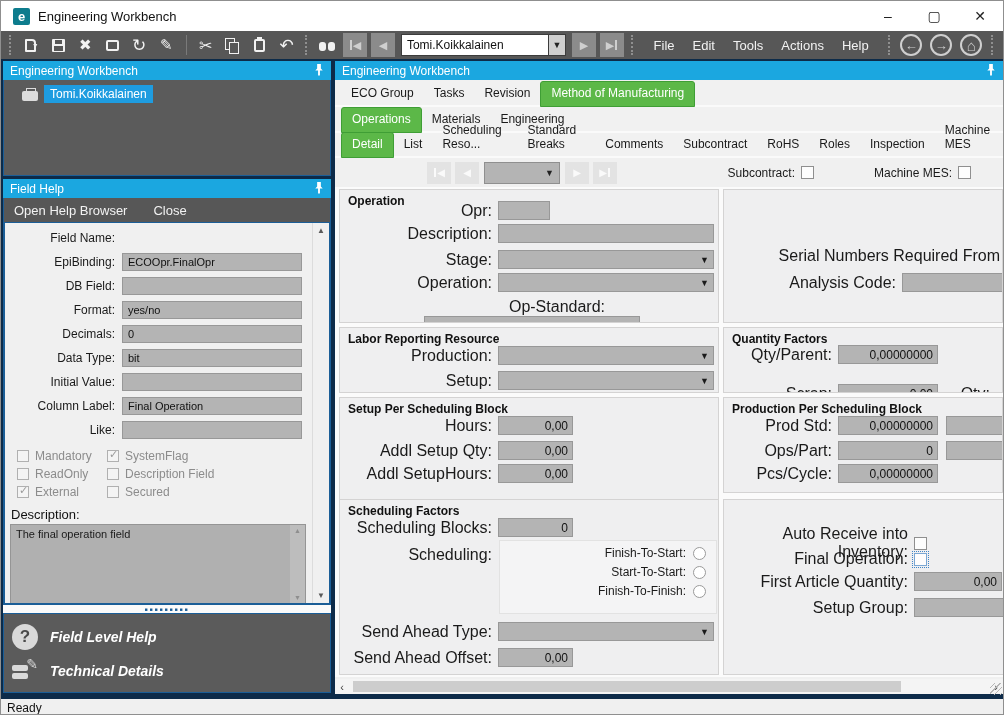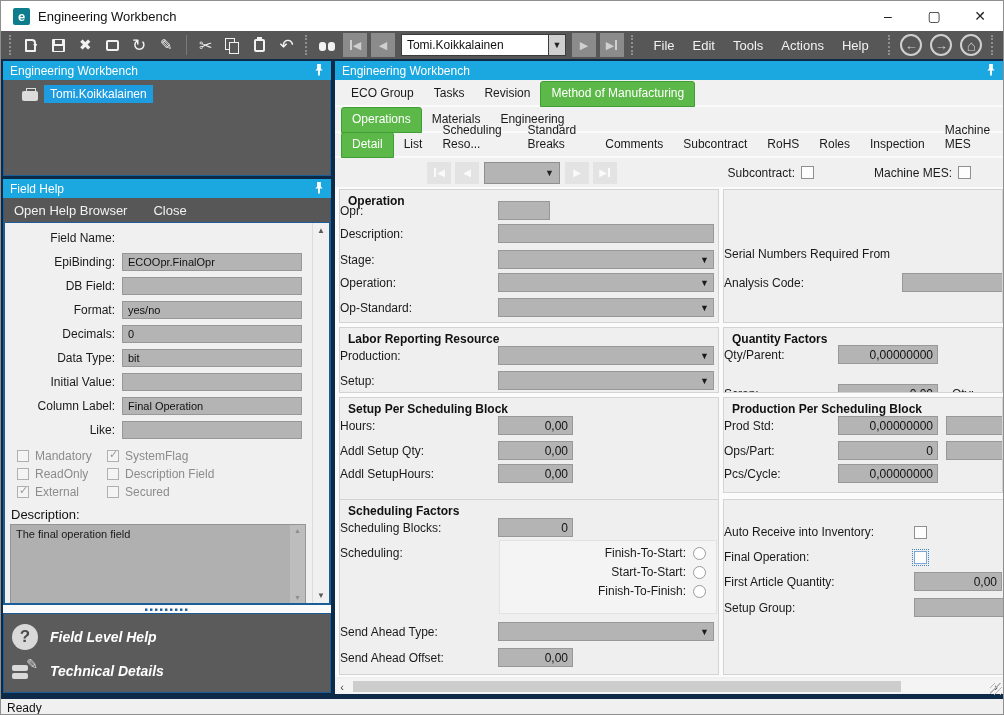--- a/index.html
+++ b/index.html
@@ -104,21 +104,21 @@
   .hdr-check{display:flex;align-items:center;gap:6px;margin-left:52px;}
   .hdr-check .lbl{font-size:12px;color:#1a1a1a;}
   .cbx{width:13px;height:13px;background:#fdfdfd;border:1px solid #8f8f8f;position:relative;flex:none;}
   .cbx.focus{border:1px solid #7aa7d4;outline:1px dotted #3d85c8;outline-offset:1px;}
 
   
   .content{position:absolute;left:0;top:126px;width:100%;height:490px;background:#fbfbfb;overflow:hidden;}
   .grp{position:absolute;background:#efeff0;border:1px solid #d4d3d3;overflow:hidden;}
   .grp-title{position:absolute;left:8px;top:4px;font-size:12px;font-weight:bold;color:#111;}
   .arow{position:absolute;left:0;right:0;display:flex;align-items:center;}
-  .flabel{text-align:left;font-size:12px;color:#1a1a1a;flex:none;}
+  .flabel{text-align:right;font-size:16px;color:#1a1a1a;flex:none;}
   .lw{width:152px;}
   .gi{margin-left:6px;height:19px;background:#b4b4b4;border:1px solid #989898;font-size:12px;color:#111;display:flex;align-items:center;padding:0 4px;flex:none;}
   .gi.num{justify-content:flex-end;}
   .combo{justify-content:space-between;}
   .combo .car{font-size:9px;color:#1a1a1a;}
   .rad{width:13px;height:13px;border-radius:50%;background:#fff;border:1px solid #9a9a9a;flex:none;}
   .radio-panel{position:absolute;left:159px;top:40px;width:218px;height:74px;background:#f4f4f5;border:1px solid #e2e2e2;}
   .rad-row{display:flex;align-items:center;justify-content:flex-end;margin-top:5px;padding-right:10px;gap:7px;}
   .rad-row .lbl{font-size:12px;color:#1a1a1a;}
 
@@ -411,21 +411,21 @@
                 <span class="car">▼</span>
               </span>
             </div>
           <div class="arow" style="top:83px;">
               <span class="flabel lw">Operation:</span>
               <span class="gi combo" style="width:216px;">
                 <span></span>
                 <span class="car">▼</span>
               </span>
             </div>
-          <div class="arow" style="top:108px;">
+          <div class="arow" style="top:108px;flex-direction:column;">
               <span class="flabel lw">Op-Standard:</span>
               <span class="gi combo" style="width:216px;">
                 <span></span>
                 <span class="car">▼</span>
               </span>
             </div>
         </div>
 
         <div class="grp" style="left:388px;top:2px;width:280px;height:134px;">
           <div class="arow" style="top:57px;">

